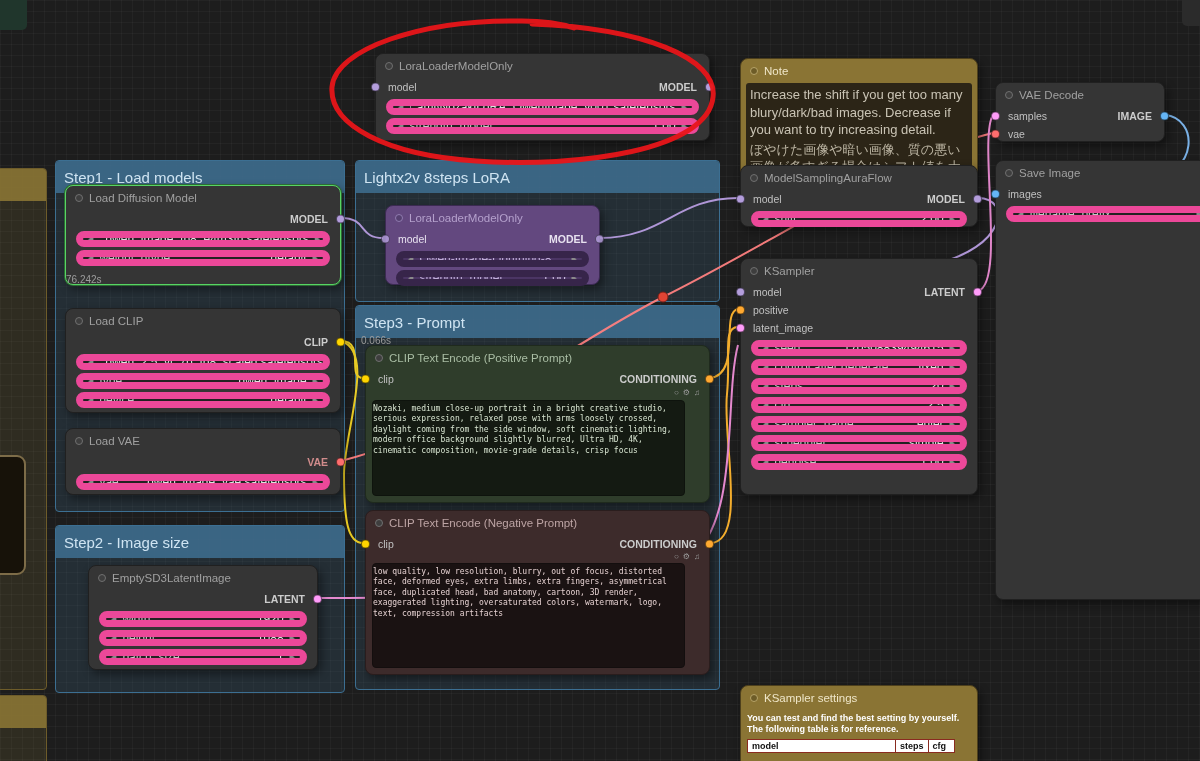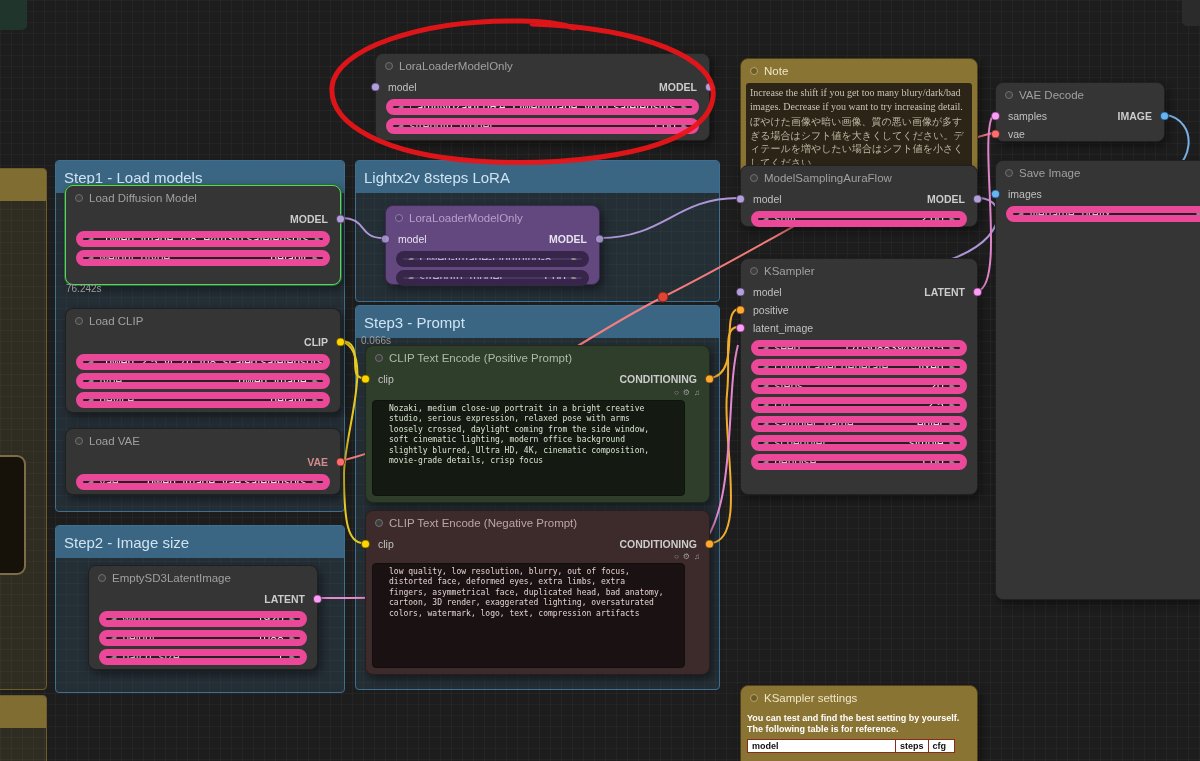--- a/index.html
+++ b/index.html
@@ -51,28 +51,28 @@
   .n-purple .ntitle{color:#b4a0cc}
   .n-purple .tdot{background:#554070;border-color:#907bb0}
   .n-purple .widget{background:#4b3564;border-color:#37254a;color:#c0aed8}
   .n-purple .widget .wv{color:#d4c6e6}
   .n-purple .pin{opacity:.85}
   .n-tan{background:#8a7434;border-color:#4e401c}
   .n-tan .ntitle{color:#efe6c8}
   .n-tan .tdot{background:#6d5c28;border-color:#b7a468}
 
   .ta{position:absolute;left:6px;right:24px;background:#141a12;border:1px solid #0e130d;border-radius:4px;
-      color:#d7e4d0;font-family:"DejaVu Sans Mono",monospace;font-size:8px;line-height:1.3;padding:3px 16px;
+      color:#d7e4d0;font-family:"DejaVu Sans Mono",monospace;font-size:8px;line-height:1.3;padding:3px 0;
       overflow:hidden;white-space:pre-wrap}
   .n-red .ta{background:#1a1212;color:#e4d0d0;border-color:#130e0e}
   .nicons{position:absolute;right:9px;display:flex;gap:4px;font-size:8px;color:#9a9a9a;line-height:1}
   .ni::before{content:"○"}.ni.gear::before{content:"⚙"}.ni.spk::before{content:"♫"}
 
   .notebox{position:absolute;left:5px;right:5px;top:24px;bottom:6px;background:#2c2517;border-radius:3px;
-           padding:3px 4px;font-family:Liberation Serif, serif;font-size:10px;line-height:1.35;
+           padding:3px 4px;font-family:Liberation Sans, sans-serif;font-size:13px;line-height:1.35;
            color:#c9c3b4;overflow:hidden}
   .notebox .nb-ja{margin-top:2px;color:#bdb6a4}
 
   .knote{padding:3px 6px 1px;font-size:9px;font-weight:bold;color:#ffffff;line-height:1.25}
   .ktable{margin:2px 6px;border-collapse:collapse}
   .ktable th{background:#ffffff;color:#111;font-size:9px;padding:1px 4px;border:1px solid #8a2b20;font-weight:bold;text-align:left;font-family:"Liberation Sans",sans-serif}
   .ktable th.w1{min-width:148px}.ktable th.w2{min-width:30px}.ktable th.w3{min-width:26px}
 </style>
 </head>
 <body>
@@ -272,21 +272,21 @@
     </div>
     <div class="widget">
       <span class="wl">unet ..</span>
       <span class="wv">qwen_image_fp8_e4m3fn.safetensors</span>
     </div>
     <div class="widget">
       <span class="wl">weight_dtype</span>
       <span class="wv">default</span>
     </div>
   </div>
-  <div class="timing" style="left:66px;top:283px">76.242s</div>
+  <div class="timing" style="left:66px;top:274px">76.242s</div>
 
   <div class="node" style="left:65px;top:308px;width:276px;height:105px">
     <div class="ntitle">
       <span class="tdot"></span>
       <span>Load CLIP</span>
     </div>
     <div class="srow">
       <span class="out">CLIP</span>
       <i class="pin r c-clip"></i>
     </div>

